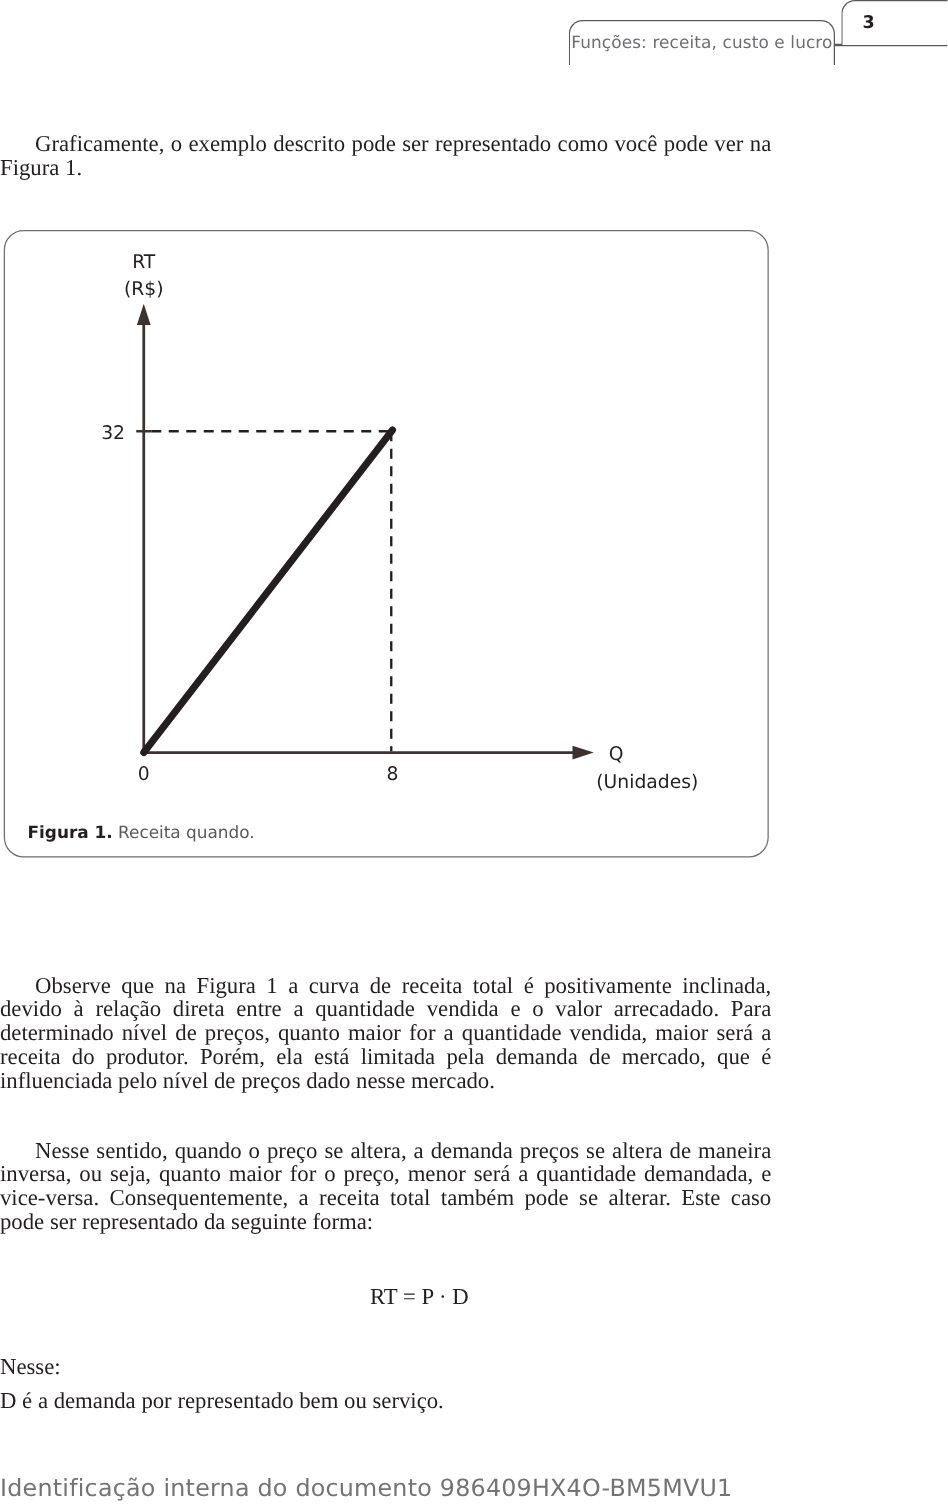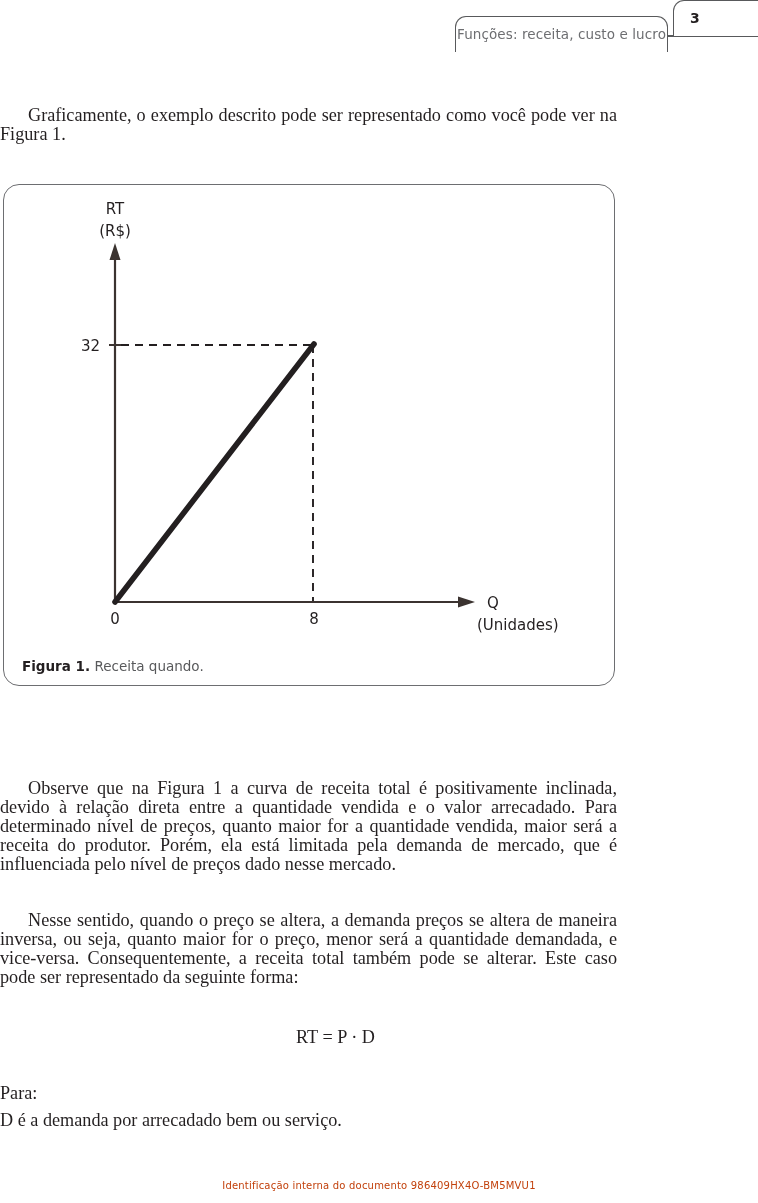--- a/index.html
+++ b/index.html
@@ -147,24 +147,24 @@
     font-size: 18.2px;
     line-height: 26.5px;
   }
 
   
   #footer-watermark {
     position: absolute;
     left: 0px;
     top: 1180px;
     width: 758px;
-    text-align: center;
-    font-family: "DejaVu Sans", "Liberation Sans", sans-serif;
-    font-size: 10px;
-    color: #c2410c;
+    text-align: left;
+    font-family: "DejaVu Sans", "Liberation Sans", sans-serif;
+    font-size: 19px;
+    color: #737373;
     letter-spacing: 0.2px;
   }
 </style>
 </head>
 <body>
 
 <div id="page-header">
   <div class="hdr-rule"></div>
 
   <div class="hdr-tab" id="header-title-tab">
@@ -211,17 +211,17 @@
 
 <p class="para" id="paragraph-1" style="left:0px; top:761px; width:617px;"><span class="indent"></span><span>Observe que na Figura 1 a curva de receita total é positivamente inclinada, devido à relação direta entre a quantidade vendida e o valor arrecadado. Para determinado nível de preços, quanto maior for a quantidade vendida, maior será a receita do produtor. Porém, ela está limitada pela demanda de mercado, que é influenciada pelo nível de preços dado nesse mercado.</span></p>
 
 <p class="para" id="paragraph-2" style="left:0px; top:893px; width:617px;"><span class="indent"></span><span>Nesse sentido, quando o preço se altera, a demanda preços se altera de maneira inversa, ou seja, quanto maior for o preço, menor será a quantidade demandada, e vice-versa. Consequentemente, a receita total também pode se alterar. Este caso pode ser representado da seguinte forma:</span></p>
 
 <div id="formula-line">
   <span>RT = P · D</span>
 </div>
 
 <div id="onde-block">
-  <div>Para:</div>
-  <div>D é a demanda por arrecadado bem ou serviço.</div>
+  <div>Nesse:</div>
+  <div>D é a demanda por representado bem ou serviço.</div>
 </div>
 
 <div id="footer-watermark">Identificação interna do documento 986409HX4O-BM5MVU1</div>
 
 </body></html>

